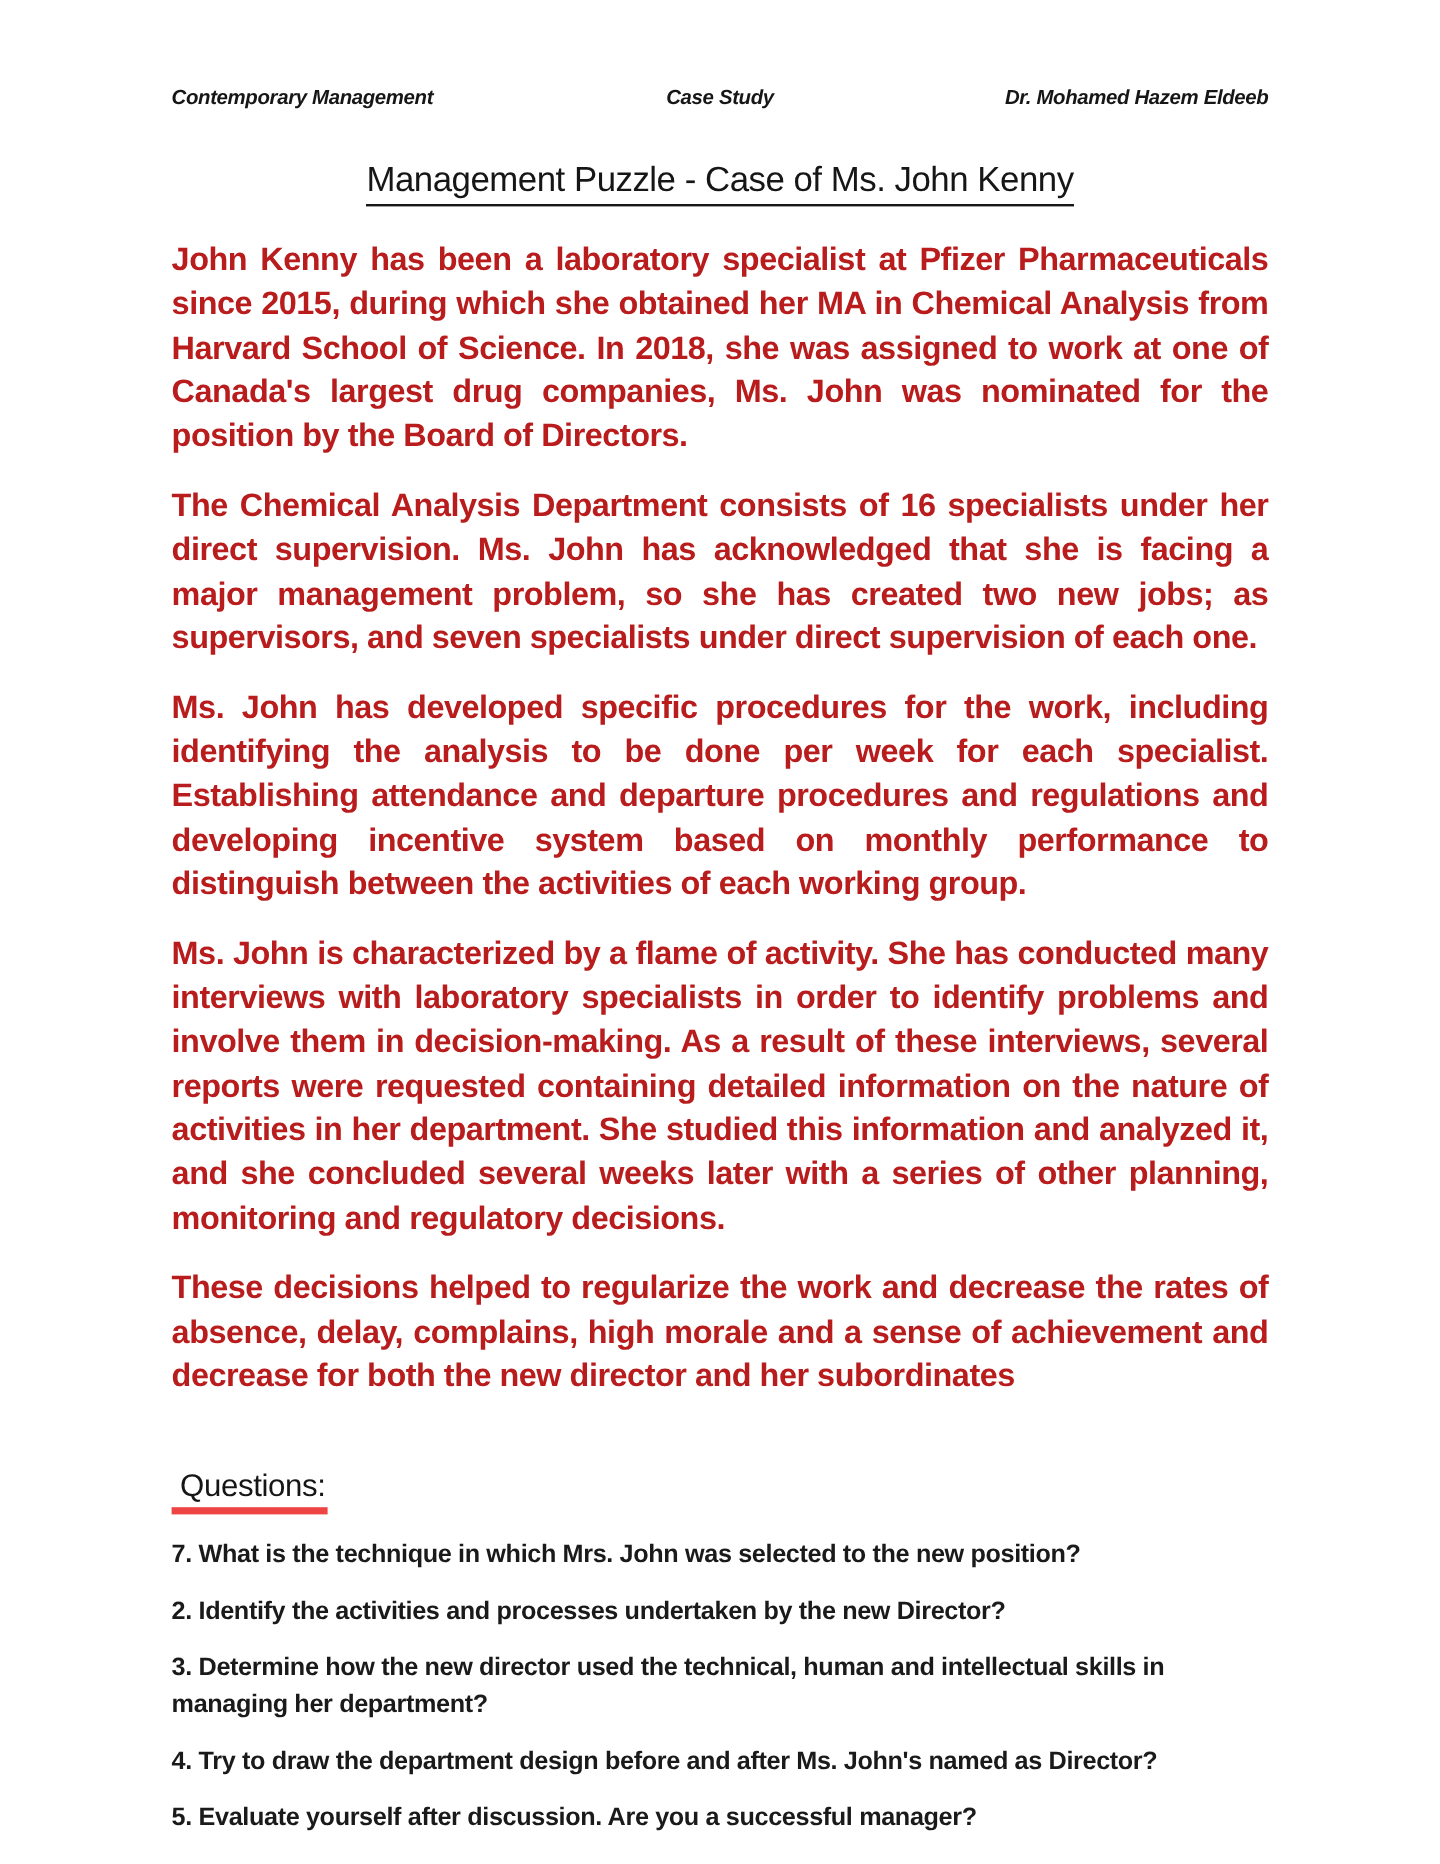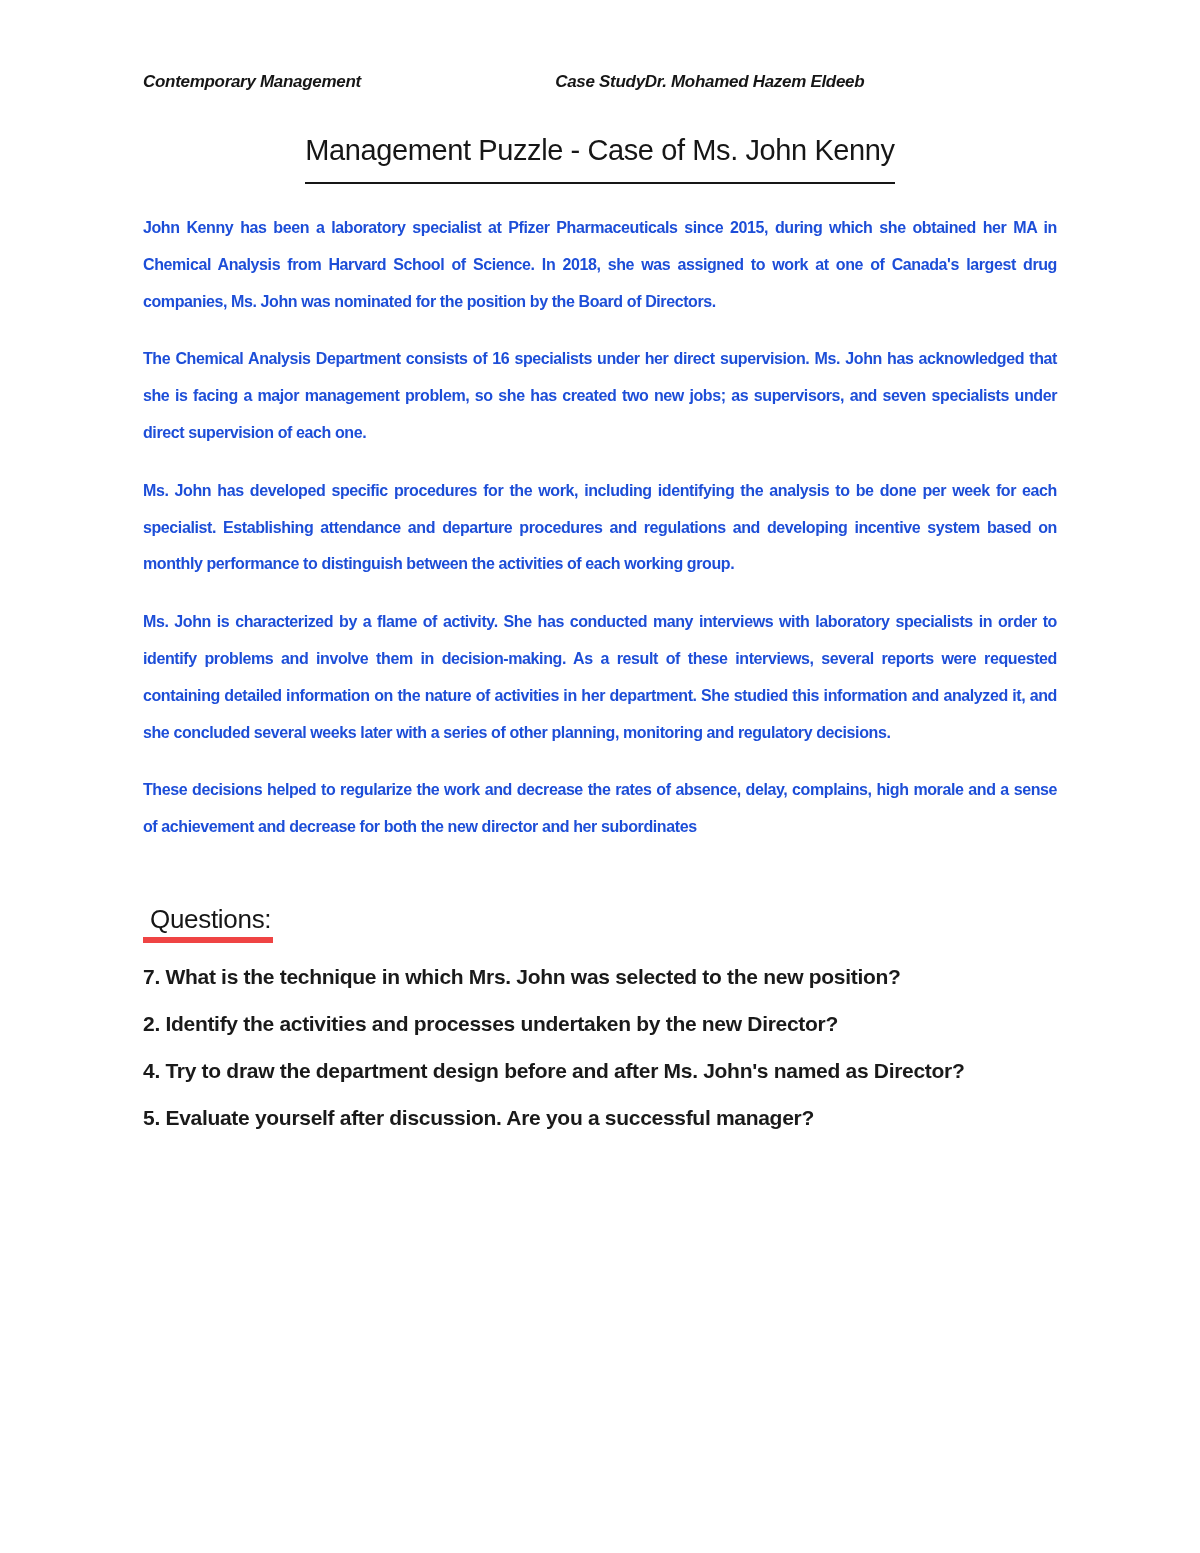--- a/index.html
+++ b/index.html
@@ -25,44 +25,44 @@
     display: grid;
     grid-template-columns: 1fr auto 1fr;
     align-items: baseline;
     font-size: 17px;
     font-weight: 700;
     font-style: italic;
     letter-spacing: -0.3px;
   }
   .doc-header .left   { text-align: left; }
   .doc-header .center { }
-  .doc-header .right  { }
+  .doc-header .right  { text-align: right; }
 
   .title-wrap {
     text-align: center;
     margin-top: 42px;
     margin-bottom: 26px;
   }
   .doc-title {
     display: inline-block;
     font-size: 29px;
     font-weight: 400;
     letter-spacing: -0.4px;
     border-bottom: 2px solid #161616;
-    padding-bottom: 15px;
+    padding-bottom: 3px;
   }
 
   .body-copy p {
     margin: 0 0 21px 0;
-    font-size: 16px;
+    font-size: 27px;
     font-weight: 700;
     line-height: 36.8px;
     letter-spacing: -0.4px;
     text-align: justify;
-    color: #1d4ed8;
+    color: #b91c1c;
   }
 
   .questions-heading-wrap {
     margin-top: 58px;
     margin-bottom: 18px;
   }
   .questions-heading {
     display: inline-block;
     font-size: 26px;
     font-weight: 400;
@@ -104,17 +104,18 @@
     <p>These decisions helped to regularize the work and decrease the rates of absence, delay, complains, high morale and a sense of achievement and decrease for both the new director and her subordinates</p>
   </div>
 
   <div class="questions-heading-wrap">
     <span class="questions-heading">Questions:</span>
   </div>
 
   <div class="questions-list">
     <p class="question">7. What is the technique in which Mrs. John was selected to the new position?</p>
     <p class="question">2. Identify the activities and processes undertaken by the new Director?</p>
+    <p class="question">3. Determine how the new director used the technical, human and intellectual skills in managing her department?</p>
     <p class="question">4. Try to draw the department design before and after Ms. John's named as Director?</p>
     <p class="question">5. Evaluate yourself after discussion. Are you a successful manager?</p>
   </div>
 
 </div>
 
 </body></html>

